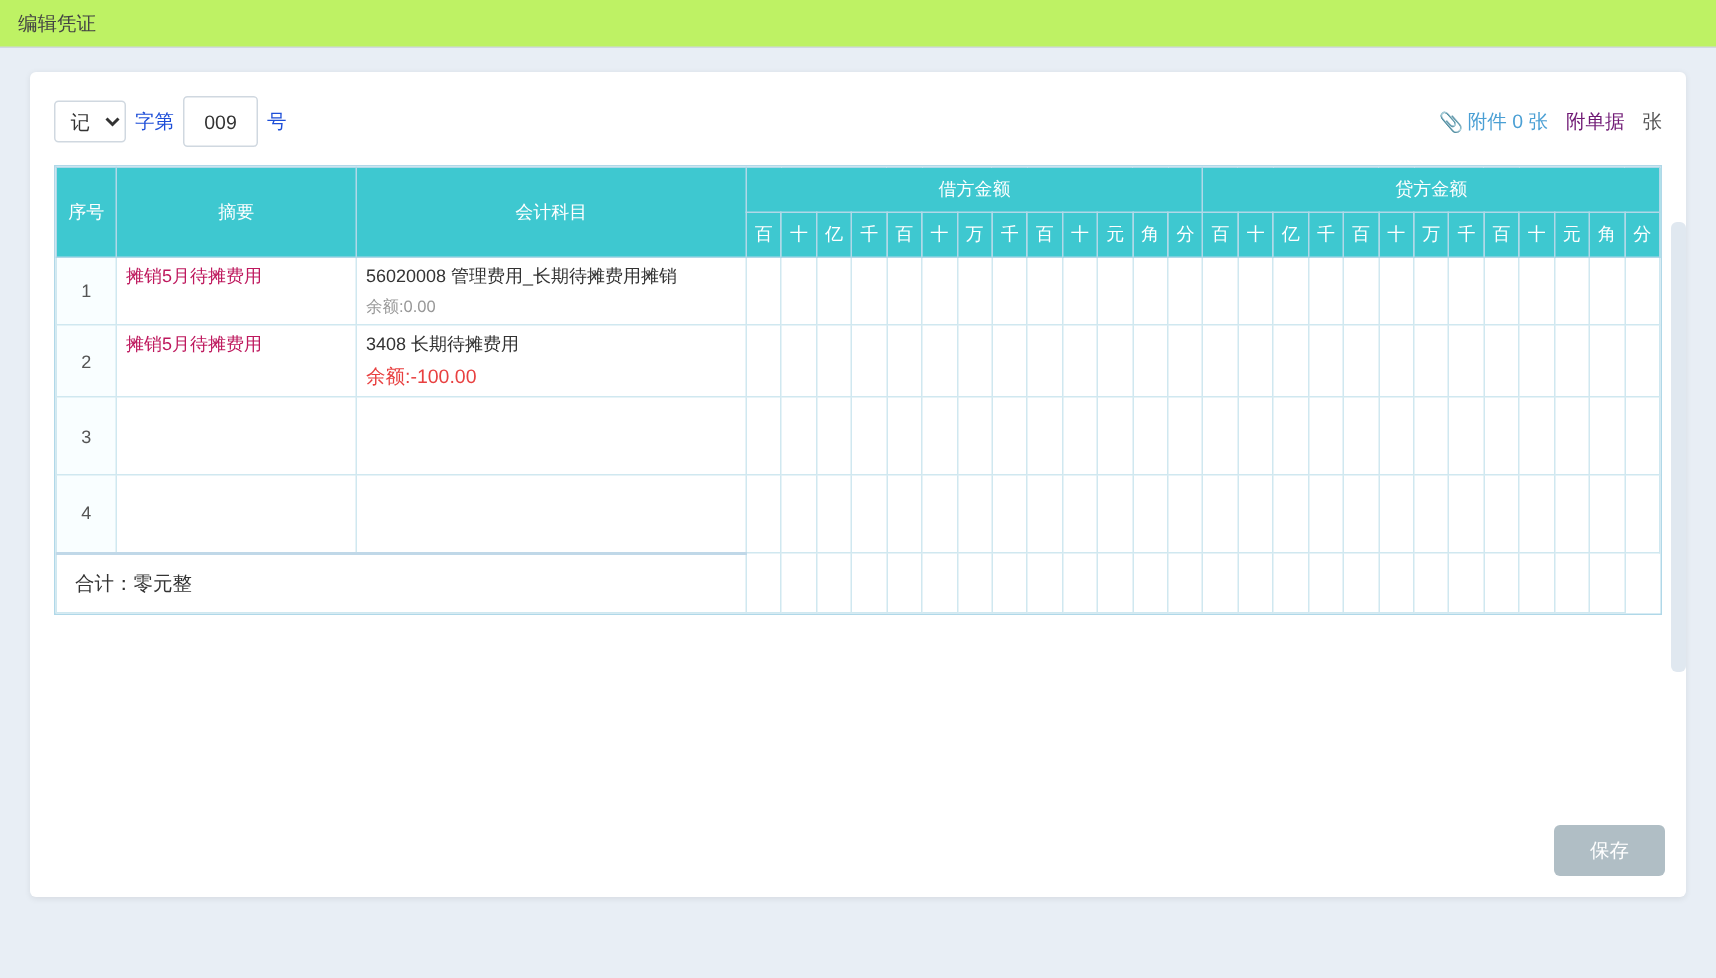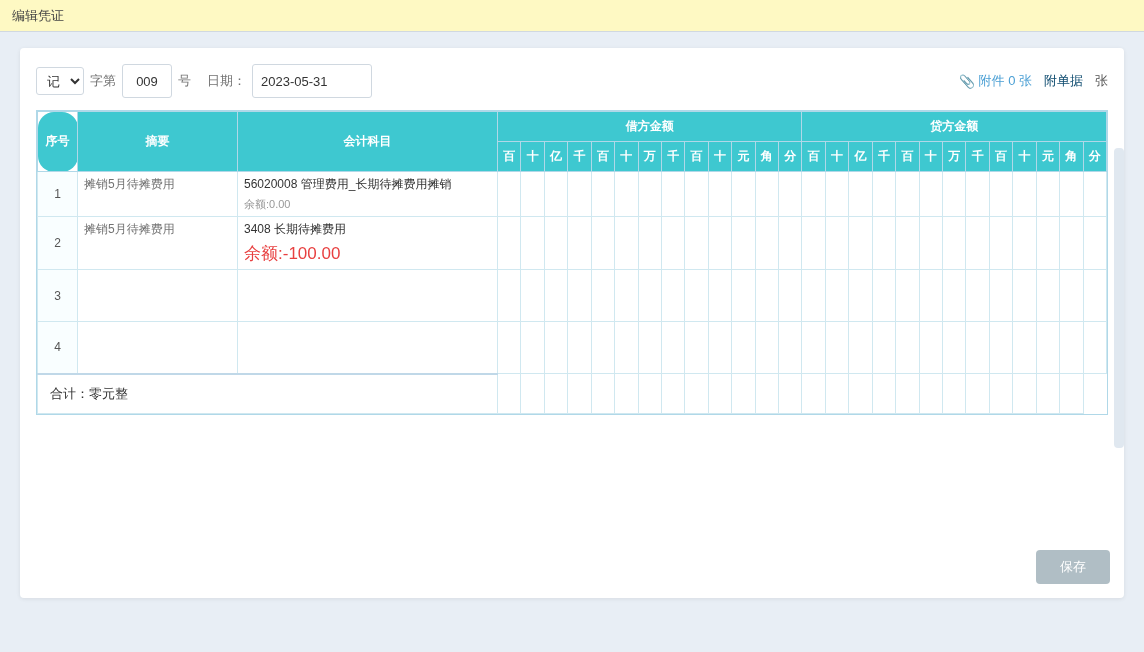--- a/index.html
+++ b/index.html
@@ -5,21 +5,21 @@
     * { box-sizing: border-box; margin: 0; padding: 0; }
     body {
       font-family: "Microsoft YaHei", "PingFang SC", Arial, sans-serif;
       font-size: 13px;
       background: #e8eef5;
       width: 1144px;
       height: 652px;
       overflow: hidden;
     }
     .title-bar {
-      background: #fef9c3;
+      background: #bef264;
       border-bottom: 1px solid #d0d8e0;
       padding: 6px 12px;
       font-size: 13px;
       color: #444;
       height: 32px;
       display: flex;
       align-items: center;
     }
     .main-container {
       padding: 16px 20px;
@@ -61,21 +61,21 @@
       align-items: center;
       gap: 16px;
       margin-bottom: 12px;
     }
     .form-group {
       display: flex;
       align-items: center;
       gap: 6px;
     }
     .form-label {
-      color: #737373;
+      color: #1d4ed8;
       font-size: 13px;
       font-family: Liberation Mono, monospace;
     }
     .form-select {
       border: 1px solid #d0d8e0;
       border-radius: 3px;
       padding: 3px 6px;
       font-size: 13px;
       background: #fff;
       color: #333;
@@ -105,21 +105,21 @@
     }
     .attach-link {
       color: #4a9fd4;
       font-size: 13px;
       cursor: pointer;
       display: flex;
       align-items: center;
       gap: 3px;
     }
     .attach-btn {
-      color: #0c4a6e;
+      color: #701a75;
       font-size: 13px;
       cursor: pointer;
       background: none;
       border: none;
     }
     .zhang-label {
       color: #555;
       font-size: 13px;
     }
     
@@ -133,21 +133,21 @@
       overflow-y: auto;
       max-height: calc(652px - 32px - 70px - 160px);
       border: 1px solid #b0d8e8;
     }
     .voucher-table th {
       background: #3ec8d0;
       color: #fff;
       text-align: center;
       padding: 6px 4px;
       font-size: 12px;
-      font-weight: bold;
+      font-weight: normal;
       border: 1px solid #b0d8e8;
     }
     .voucher-table td {
       border: 1px solid #d0e8f0;
       padding: 4px 6px;
       font-size: 12px;
       vertical-align: top;
     }
     .col-seq { width: 40px; }
     .col-summary { width: 160px; }
@@ -170,33 +170,33 @@
       border: 1px solid #b0d8e8;
       width: 22px;
     }
     .row-seq {
       text-align: center;
       color: #555;
       background: #f9feff;
       vertical-align: middle;
     }
     .row-summary {
-      color: #737373;
+      color: #be185d;
     }
     .row-subject {
       color: #333;
     }
     .balance-label {
       color: #999;
       font-size: 11px;
       margin-top: 4px;
     }
     .balance-negative {
       color: #e84040;
-      font-size: 17px;
+      font-size: 13px;
       margin-top: 4px;
     }
     .footer-row {
       display: flex;
       align-items: center;
       gap: 40px;
       margin-top: 10px;
       padding: 6px 0;
       color: #999;
       font-size: 12px;
@@ -240,40 +240,36 @@
   <div class="card">
 
     <div class="form-row">
       <div class="form-group">
         <select class="form-select" style="width:48px;">
           <option>记</option>
         </select>
         <span class="form-label">字第</span>
         <input class="form-input input-zi" type="text" value="009" style="">
         <span class="form-label">号</span>
-      </div>
-      <div class="form-group">
-        <span class="form-label">日期：</span>
-        <input class="form-input input-date" type="text" value="2023-05-31" style="">
       </div>
       <div class="attachment-area">
         <span class="attach-link">
           <span>📎</span>
           <span>附件 0 张</span>
         </span>
         <button class="attach-btn">附单据</button>
         <span class="zhang-label">张</span>
       </div>
     </div>
 
     <div class="table-wrapper">
       <table class="voucher-table">
         <thead>
           <tr>
-            <th class="col-seq" rowspan="2" style="vertical-align:middle;border-radius:16px;">序号</th>
+            <th class="col-seq" rowspan="2" style="vertical-align:middle;">序号</th>
             <th class="col-summary" rowspan="2" style="vertical-align:middle;">摘要</th>
             <th class="col-subject" rowspan="2" style="vertical-align:middle;">会计科目</th>
             <th colspan="13" class="th-group">借方金额</th>
             <th colspan="13" class="th-group">贷方金额</th>
           </tr>
           <tr>
             <th class="digit-th">百</th>
             <th class="digit-th">十</th>
             <th class="digit-th">亿</th>
             <th class="digit-th">千</th>

